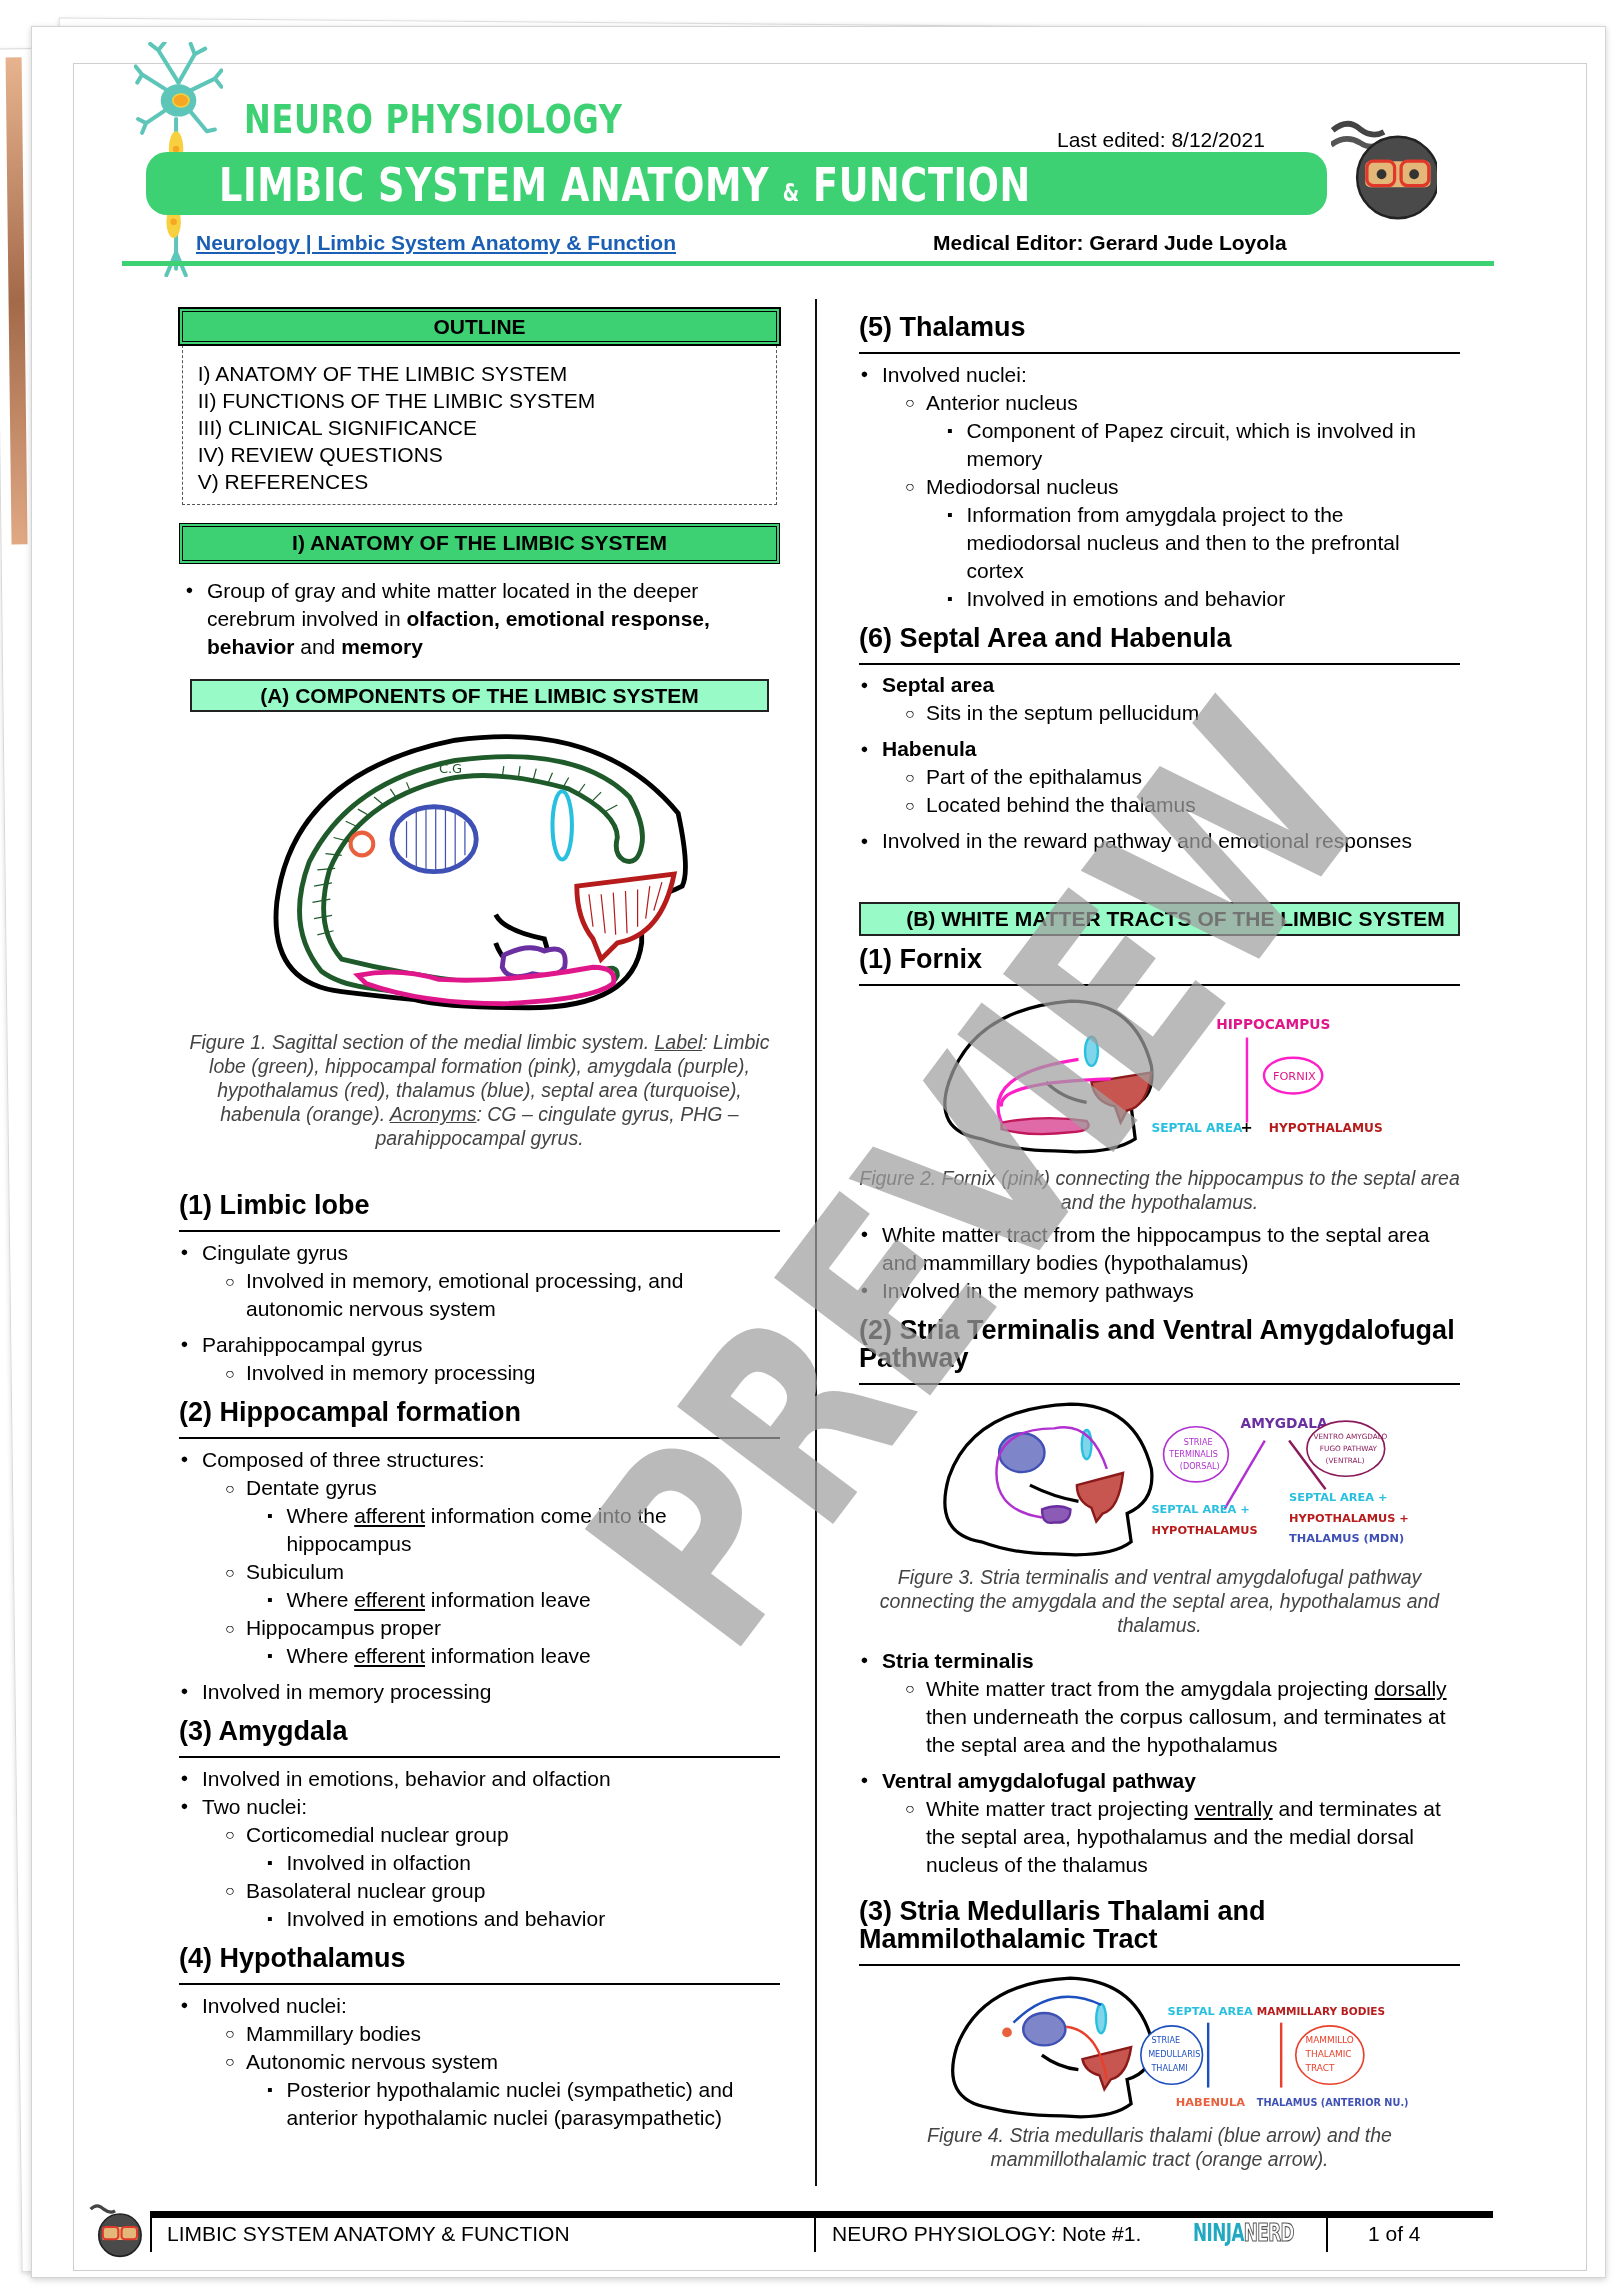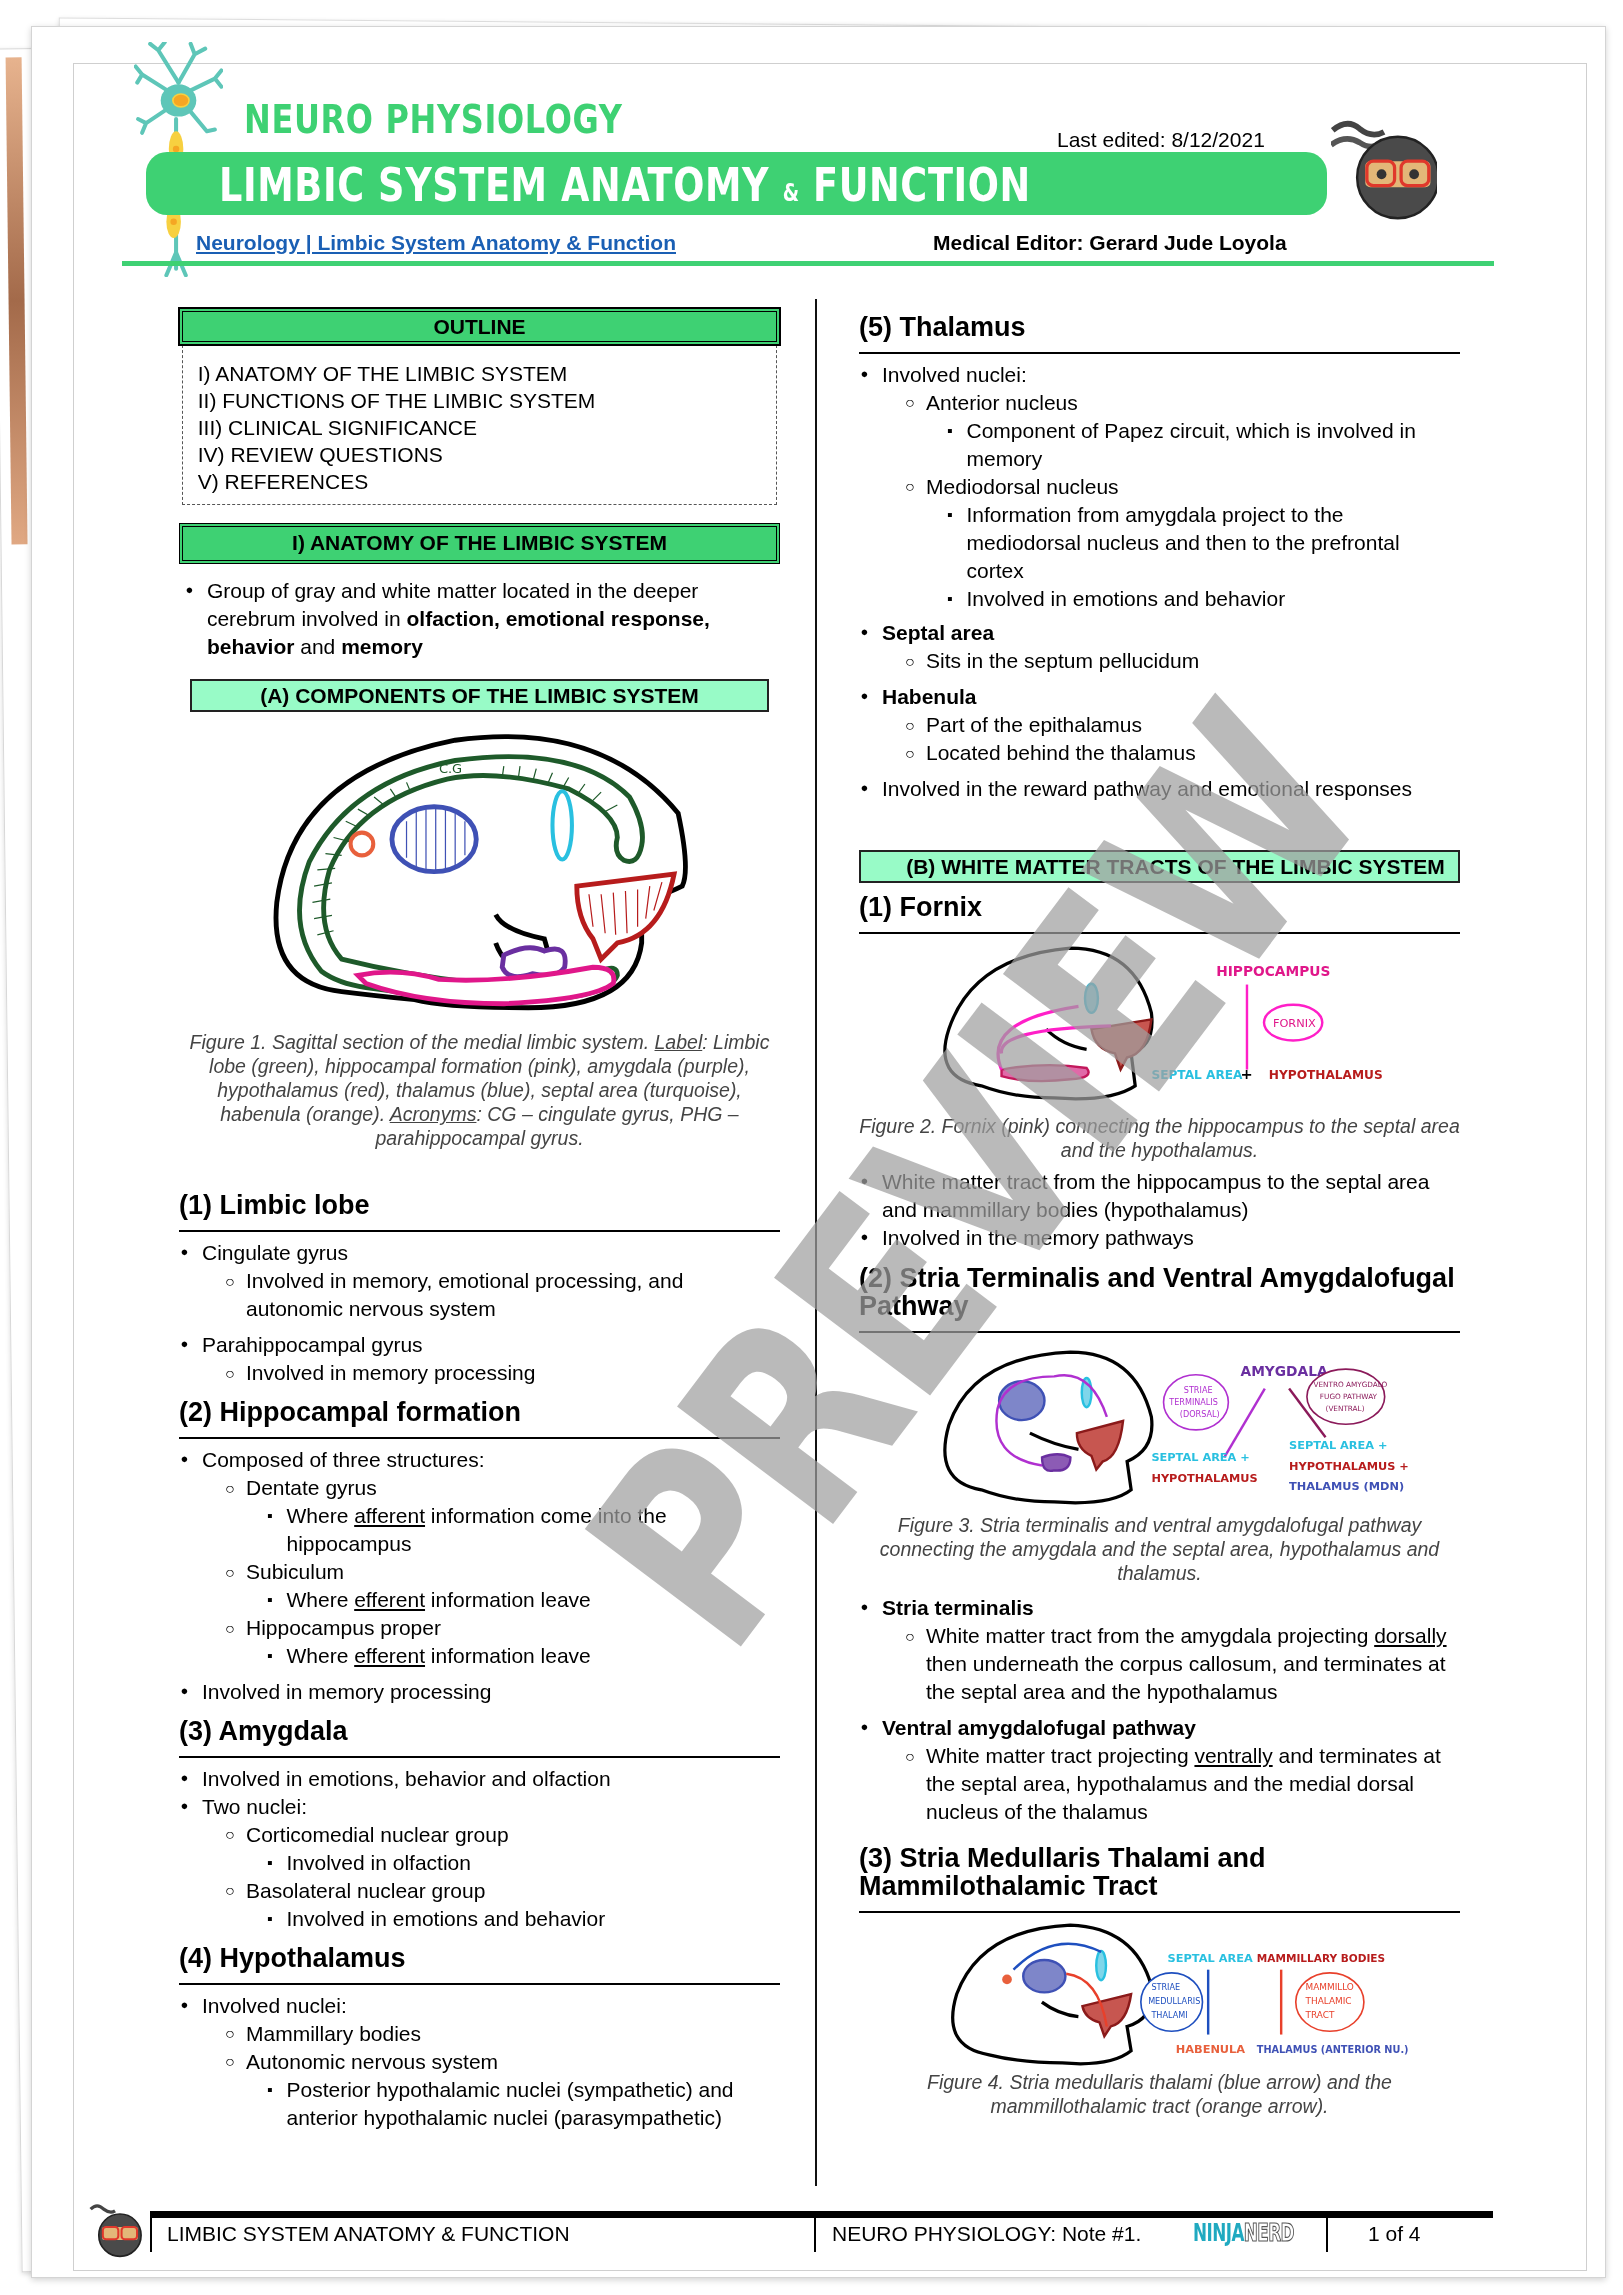--- a/index.html
+++ b/index.html
@@ -244,20 +244,21 @@
               <li>Component of Papez circuit, which is involved in memory</li>
             </ul></li>
         <li><span>Mediodorsal nucleus</span>
           <ul class="l3">
               <li>Information from amygdala project to the mediodorsal nucleus and then to the prefrontal cortex</li>
               <li>Involved in emotions and behavior</li>
             </ul></li>
       </ul></li>
   </ul>
 
+  <div class="topic-head">(6)  Septal Area and Habenula</div>
   <ul class="l1">
     <li><b>Septal area</b>
       <ul class="l2">
           <li>Sits in the septum pellucidum</li>
         </ul></li>
     <li class="gap"><b>Habenula</b>
       <ul class="l2">
           <li>Part of the epithalamus</li>
           <li>Located behind the thalamus</li>
         </ul></li>

